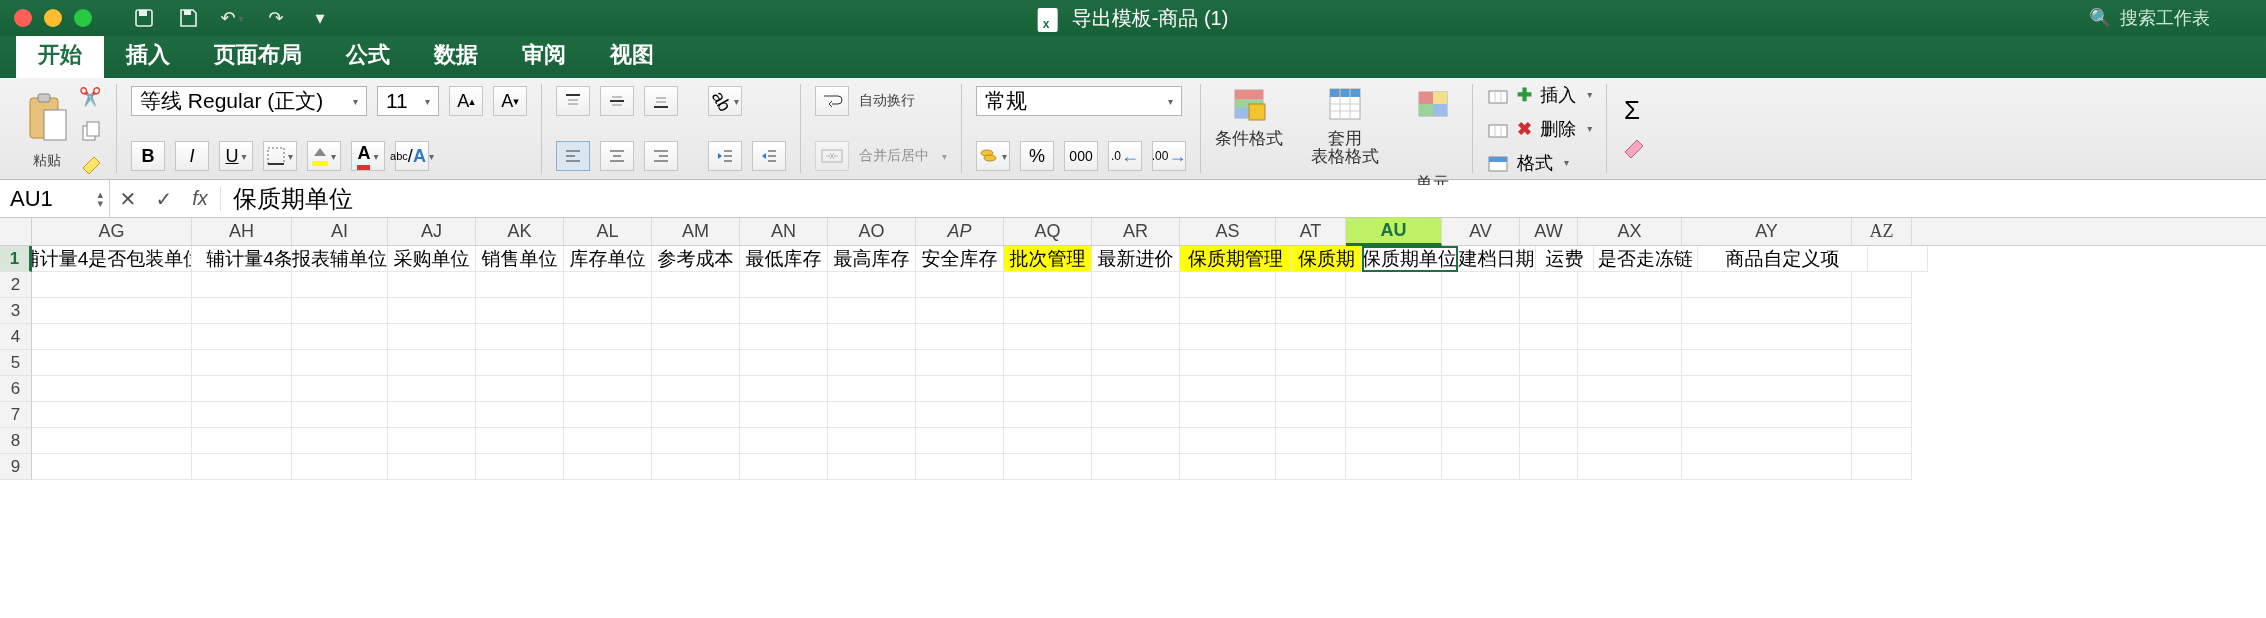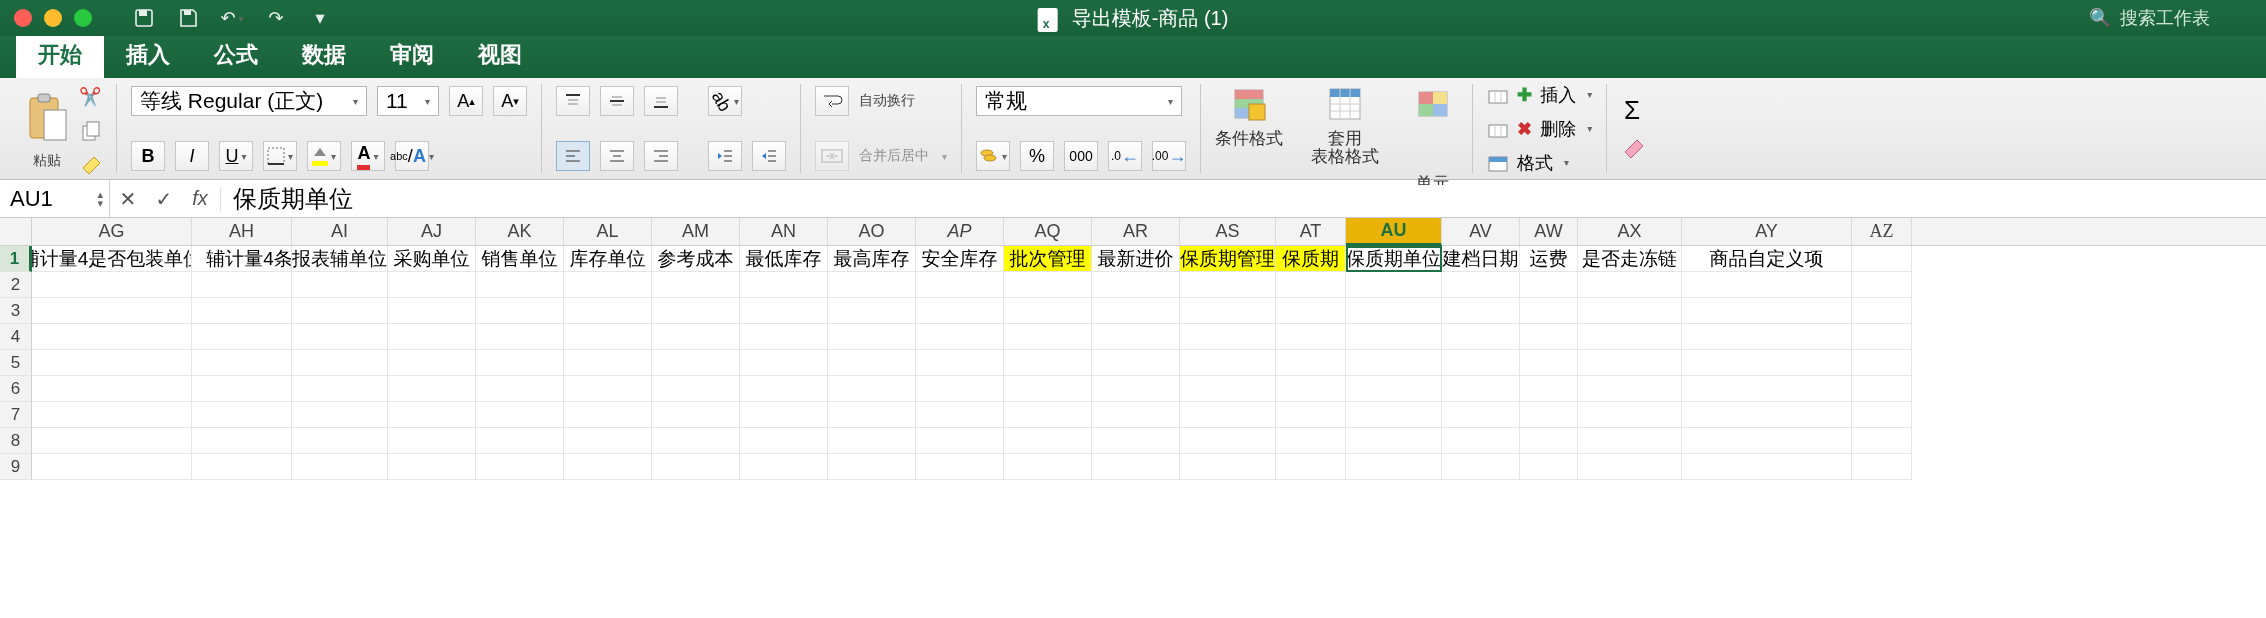--- a/index.html
+++ b/index.html
@@ -56,21 +56,21 @@
   .fb-btn { width:36px; text-align:center; font-size:20px; color:#555; }
   .fx { font-style:italic; }
   .fb-sep { width:1px; height:24px; background:#ddd; margin:0 2px;}
   .formula-input { flex:1; border:none; outline:none; font-size:24px; padding-left:10px; }
 
   
   .grid-wrap { position:relative; }
   .corner { position:absolute; left:0; top:0; width:32px; height:28px; background:#f3f3f3; border-right:1px solid #cfcfcf; border-bottom:1px solid #cfcfcf;}
   .col-headers { display:flex; margin-left:32px; height:28px; background:#f3f3f3; border-bottom:1px solid #cfcfcf;}
   .ch { border-right:1px solid #dcdcdc; font-size:18px; color:#444; display:flex; align-items:center; justify-content:center; }
-  .ch.active { background:#eab308; color:#1d7044; font-weight:600; border-bottom:3px solid #1d7044; height:28px; margin-bottom:-1px;}
+  .ch.active { background:#bef264; color:#1d7044; font-weight:600; border-bottom:3px solid #1d7044; height:28px; margin-bottom:-1px;}
   .rows { }
   .row-line { display:flex; height:26px; }
   .rh { width:32px; background:#f3f3f3; border-right:1px solid #cfcfcf; border-bottom:1px solid #e3e3e3; font-size:17px; color:#444; display:flex; align-items:center; justify-content:center;}
   .rh.active { background:#d9e6d9; color:#1d7044; font-weight:600; border-right:3px solid #1d7044;}
   .cell { border-right:1px solid #e6e6e6; border-bottom:1px solid #e6e6e6; font-size:19px; display:flex; align-items:center; justify-content:center; overflow:hidden; white-space:nowrap; padding:0 2px;}
   .cell.hl { background:#ffff00; }
   .cell.sel { outline:2px solid #1d7044; outline-offset:-2px; z-index:3; position:relative;}
 </style>
 </head>
 <body>
@@ -104,20 +104,21 @@
   </div>
   <div class="search-wrap">
     <span class="search-icon">🔍</span>
     <input class="search-input" placeholder="搜索工作表" style="">
   </div>
 </div>
 
 <div class="tabs" id="tabs">
     <div class="tab active">开始</div>
     <div class="tab">插入</div>
+    <div class="tab">页面布局</div>
     <div class="tab">公式</div>
     <div class="tab">数据</div>
     <div class="tab">审阅</div>
     <div class="tab">视图</div>
   </div>
 
 <div class="ribbon">
 
   <div class="group" style="align-items:center;">
     <div class="row">
@@ -438,21 +439,21 @@
         <div class="cell" style="width: 96px;">报表辅单位</div>
         <div class="cell" style="width: 88px;">采购单位</div>
         <div class="cell" style="width: 88px;">销售单位</div>
         <div class="cell" style="width: 88px;">库存单位</div>
         <div class="cell" style="width: 88px;">参考成本</div>
         <div class="cell" style="width: 88px;">最低库存</div>
         <div class="cell" style="width: 88px;">最高库存</div>
         <div class="cell" style="width: 88px;">安全库存</div>
         <div class="cell hl" style="width: 88px;">批次管理</div>
         <div class="cell" style="width: 88px;">最新进价</div>
-        <div class="cell hl" style="width: 96px;">保质期管理</div>
+        <div class="cell hl" style="width: 112px;">保质期管理</div>
         <div class="cell hl" style="width: 70px;">保质期</div>
         <div class="cell sel" style="width: 96px;">保质期单位</div>
         <div class="cell" style="width: 78px;">建档日期</div>
         <div class="cell" style="width: 58px;">运费</div>
         <div class="cell" style="width: 104px;">是否走冻链</div>
         <div class="cell" style="width: 170px;">商品自定义项</div>
         <div class="cell" style="width: 60px;"></div>
       </div>
       <div class="row-line">
         <div class="rh">2</div>

